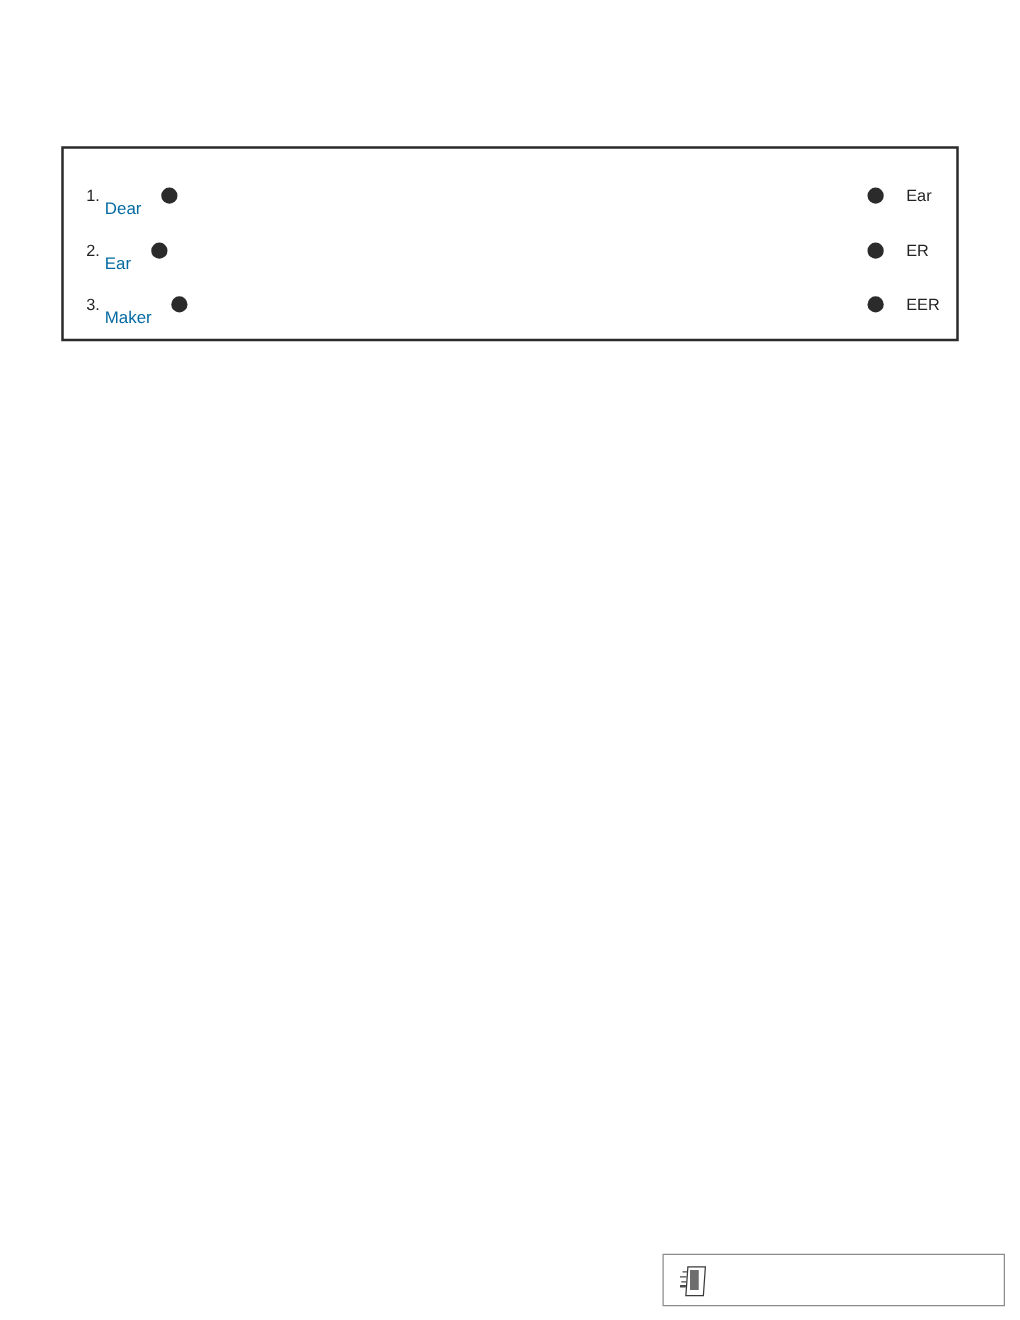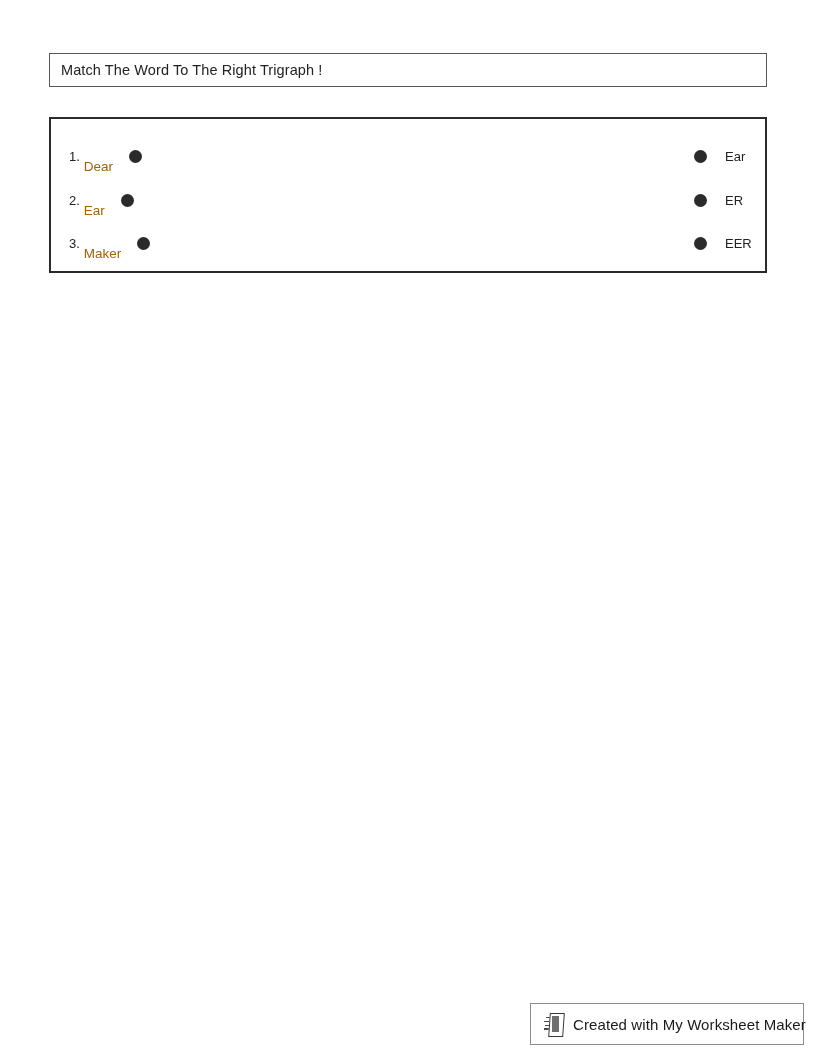--- a/index.html
+++ b/index.html
@@ -82,21 +82,21 @@
     align-items: center;
     height: 26px;
   }
   .item-num {
     font-size: 13px;
     color: #222222;
     margin-right: 4px;
   }
   .item-word {
     font-size: 13.5px;
-    color: #a16207;
+    color: #0369a1;
     margin-top: 20px;
   }
   .dot {
     width: 13px;
     height: 13px;
     border-radius: 50%;
     background: #2b2b2b;
     display: inline-block;
   }
   .left-dot {
@@ -180,23 +180,20 @@
     color: #1a1a1a;
     letter-spacing: 0.1px;
     white-space: nowrap;
   }
 </style>
 </head>
 <body>
 
 <div class="page">
 
-  <div class="title-box">
-    <span class="title-text">Match The Word To The Right Trigraph !</span>
-  </div>
 
   <div class="match-box">
     <div class="rows">
 
       <div class="row row-1">
         <div class="left-group">
           <span class="item-num">1.</span>
           <span class="item-word">Dear</span>
           <span class="dot left-dot"></span>
         </div>
@@ -237,16 +234,15 @@
     <span class="footer-icon">
       <span class="lines">
           <i></i>
           <i></i>
           <i></i>
           <i></i>
         </span>
       <span class="sheet"></span>
       <span class="fold"></span>
     </span>
-    <span class="footer-text">Created with My Worksheet Maker</span>
   </div>
 
 </div>
 
 </body></html>

